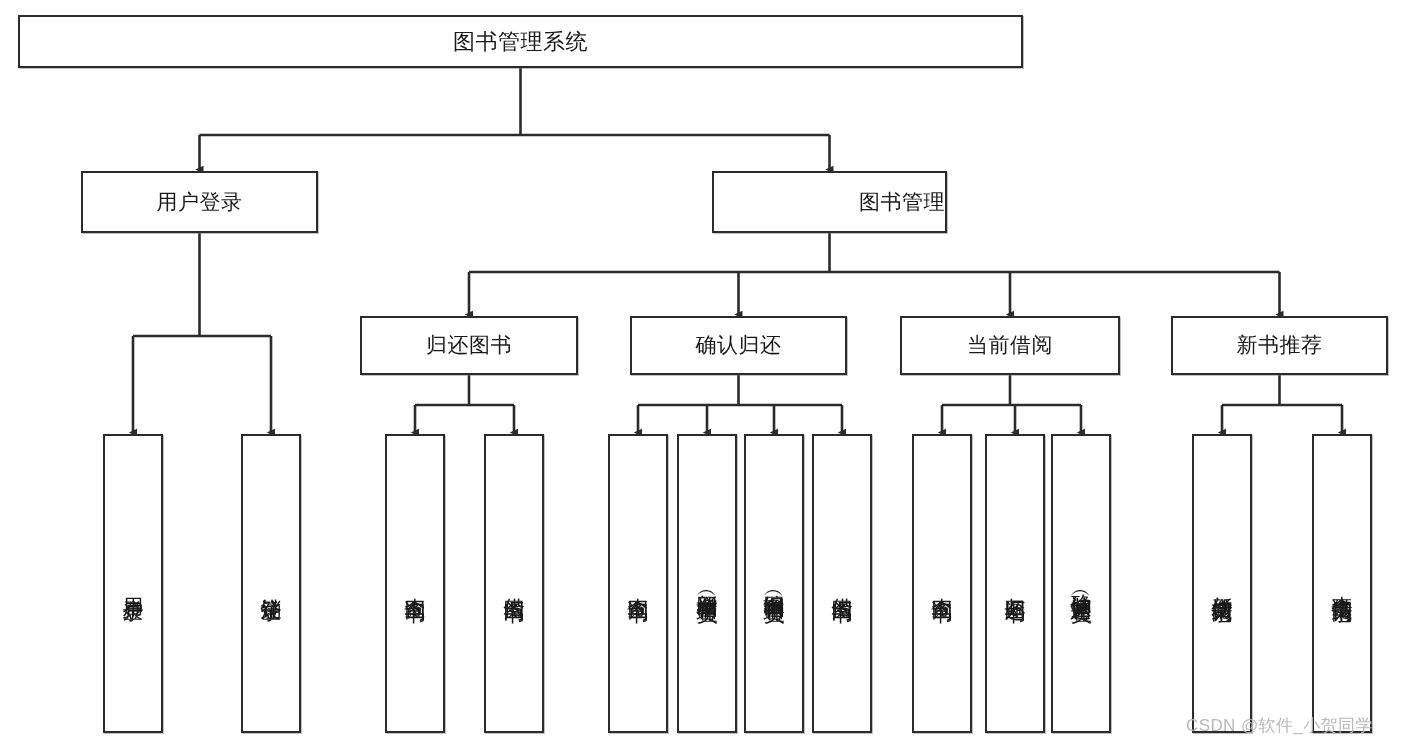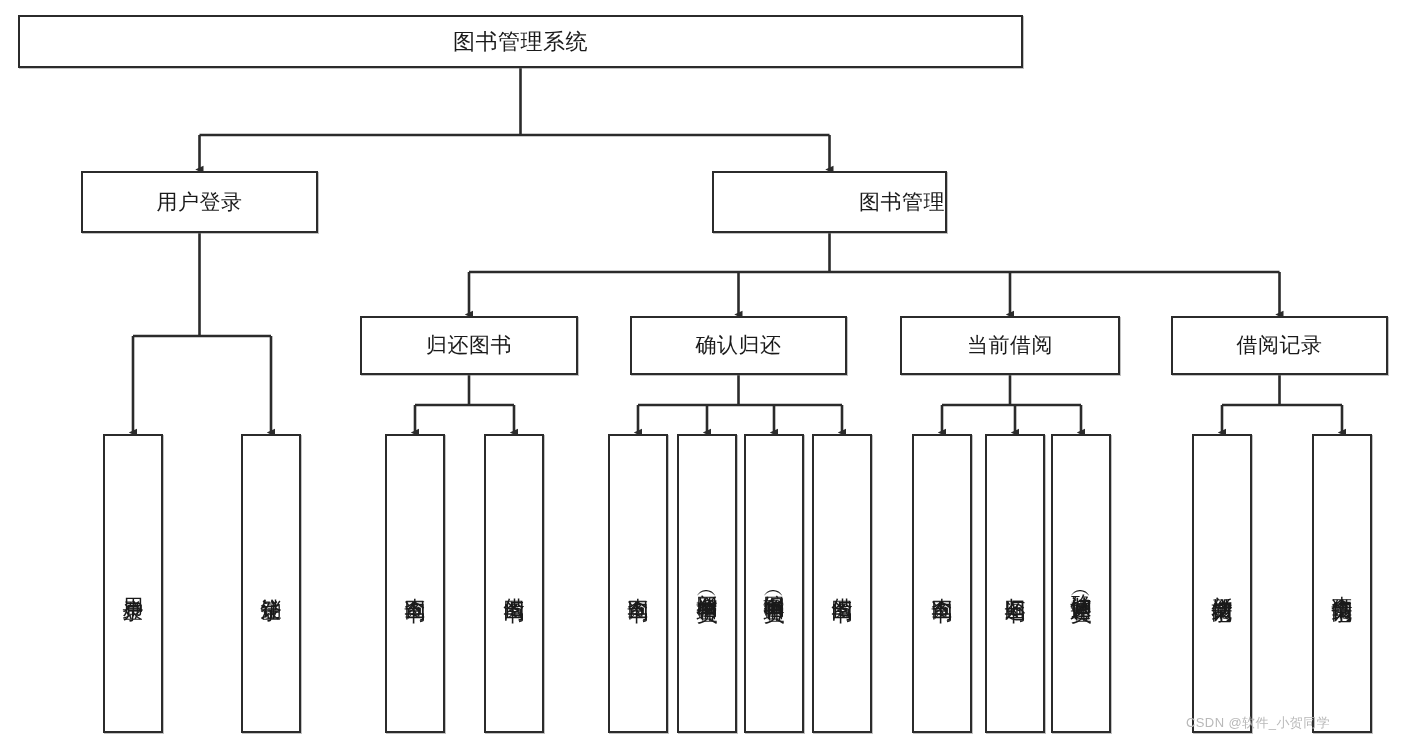--- a/index.html
+++ b/index.html
@@ -62,21 +62,21 @@
     font-size: 21px;
     line-height: 1.05;
     letter-spacing: 1.5px;
     white-space: nowrap;
     max-height: 100%;
   }
   .watermark {
     position: absolute;
     left: 1186px;
     top: 714px;
-    font-size: 13px;
+    font-size: 17px;
     color: #b9b9b9;
     white-space: nowrap;
     letter-spacing: 0.4px;
   }
 </style>
 </head>
 <body>
 
 <div id="diagram-root">
 
@@ -137,21 +137,21 @@
   <div class="node horiz" id="node-new-book-recommend" style="left: 360px; top: 316px; width: 218px; height: 59px;">
     <span class="lbl">归还图书</span>
   </div>
   <div class="node horiz" id="node-book-borrow" style="left: 630px; top: 316px; width: 217px; height: 59px;">
     <span class="lbl">确认归还</span>
   </div>
   <div class="node horiz" id="node-current-borrow" style="left: 900px; top: 316px; width: 220px; height: 59px; justify-content: center;">
     <span class="lbl">当前借阅</span>
   </div>
   <div class="node horiz" id="node-borrow-record" style="left: 1171px; top: 316px; width: 217px; height: 59px;">
-    <span class="lbl">借阅记录</span>
+    <span class="lbl">新书推荐</span>
   </div>
 
   <div class="node vert" id="node-leaf-user-login" style="left: 103px; top: 434px; width: 60px; height: 299px;">
     <span class="lbl">用户登录</span>
   </div>
   <div class="node vert" id="node-leaf-user-logout" style="left: 241px; top: 434px; width: 60px; height: 299px;">
     <span class="lbl">注销登录</span>
   </div>
   <div class="node vert" id="node-leaf-query-book-recommend" style="left: 385px; top: 434px; width: 60px; height: 299px;">
     <span class="lbl">查询图书</span>

